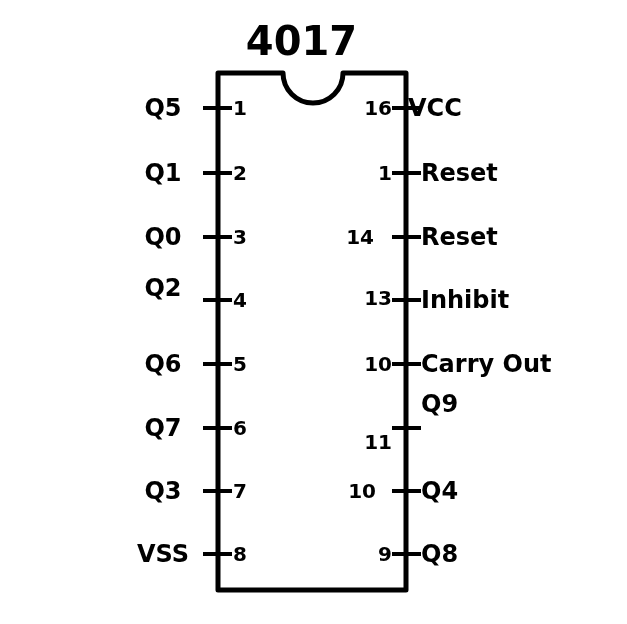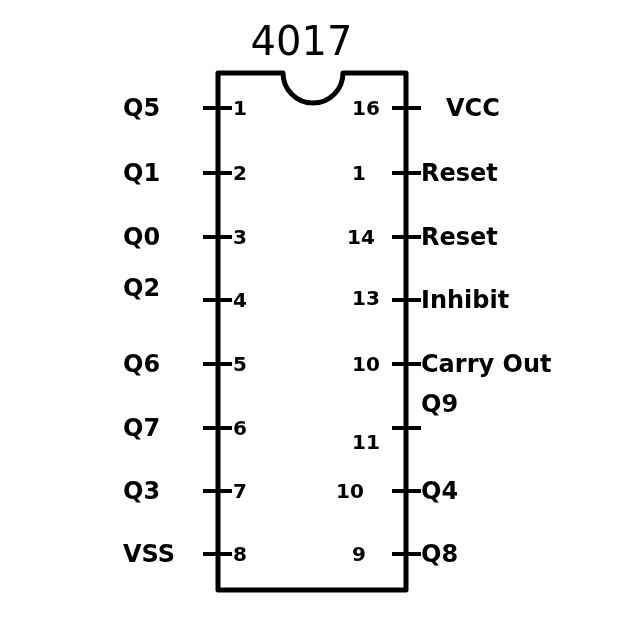--- a/index.html
+++ b/index.html
@@ -1,24 +1,24 @@
 <!DOCTYPE html>
 <html><head>
 <meta charset="utf-8">
 <style>
   html, body { margin:0; padding:0; background:#ffffff; }
   body { width:627px; height:624px; position:relative; overflow:hidden;
          font-family:"DejaVu Sans", "Liberation Sans", sans-serif; color:#000; }
   svg { position:absolute; left:0; top:0; }
   .title { position:absolute; left:0; width:603px; top:18px; text-align:center;
-           font-size:40px; font-weight:normal; letter-spacing:0px; }
+           font-size:40px; font-weight:bold; letter-spacing:0px; }
   .lbl { position:absolute; font-weight:bold; font-size:24px; line-height:24px; white-space:nowrap; }
   .num { position:absolute; font-weight:bold; font-size:20px; line-height:20px; white-space:nowrap; }
-  .left-name { text-align:left; width:80px; }
-  .right-num { text-align:left; width:40px; }
+  .left-name { text-align:center; width:80px; }
+  .right-num { text-align:right; width:40px; }
 </style>
 </head>
 <body>
 
 <div class="title">4017</div>
 
 <svg width="627" height="624">
 
   <path d="M218 73 H283 A30 30 0 0 0 343 73 H406 V590 H218 Z" fill="none" stroke="#000" stroke-width="5" stroke-linejoin="round"></path>
 
@@ -56,24 +56,24 @@
 <div class="lbl left-name" style="left:123px;top:352px">Q6</div>
 <div class="num" style="left:233px;top:354px">5</div>
 <div class="lbl left-name" style="left:123px;top:416px">Q7</div>
 <div class="num" style="left:233px;top:418px">6</div>
 <div class="lbl left-name" style="left:123px;top:479px">Q3</div>
 <div class="num" style="left:233px;top:481px">7</div>
 <div class="lbl left-name" style="left:123px;top:542px">VSS</div>
 <div class="num" style="left:233px;top:544px">8</div>
 
 <div class="num right-num" style="left:352px;top:98px">16</div>
-<div class="lbl" style="left:446px;top:96px">VCC</div>
+<div class="lbl" style="left:408px;top:96px">VCC</div>
 <div class="num right-num" style="left:352px;top:163px">1</div>
 <div class="lbl" style="left:421px;top:161px">Reset</div>
-<div class="num right-num" style="left:347px;top:227px">14</div>
+<div class="num right-num" style="left:334px;top:227px">14</div>
 <div class="lbl" style="left:421px;top:225px">Reset</div>
 <div class="num right-num" style="left:352px;top:288px">13</div>
 <div class="lbl" style="left:421px;top:288px">Inhibit</div>
 <div class="num right-num" style="left:352px;top:354px">10</div>
 <div class="lbl" style="left:421px;top:352px">Carry Out</div>
 <div class="num right-num" style="left:352px;top:432px">11</div>
 <div class="lbl" style="left:421px;top:392px">Q9</div>
 <div class="num right-num" style="left:336px;top:481px">10</div>
 <div class="lbl" style="left:421px;top:479px">Q4</div>
 <div class="num right-num" style="left:352px;top:544px">9</div>

